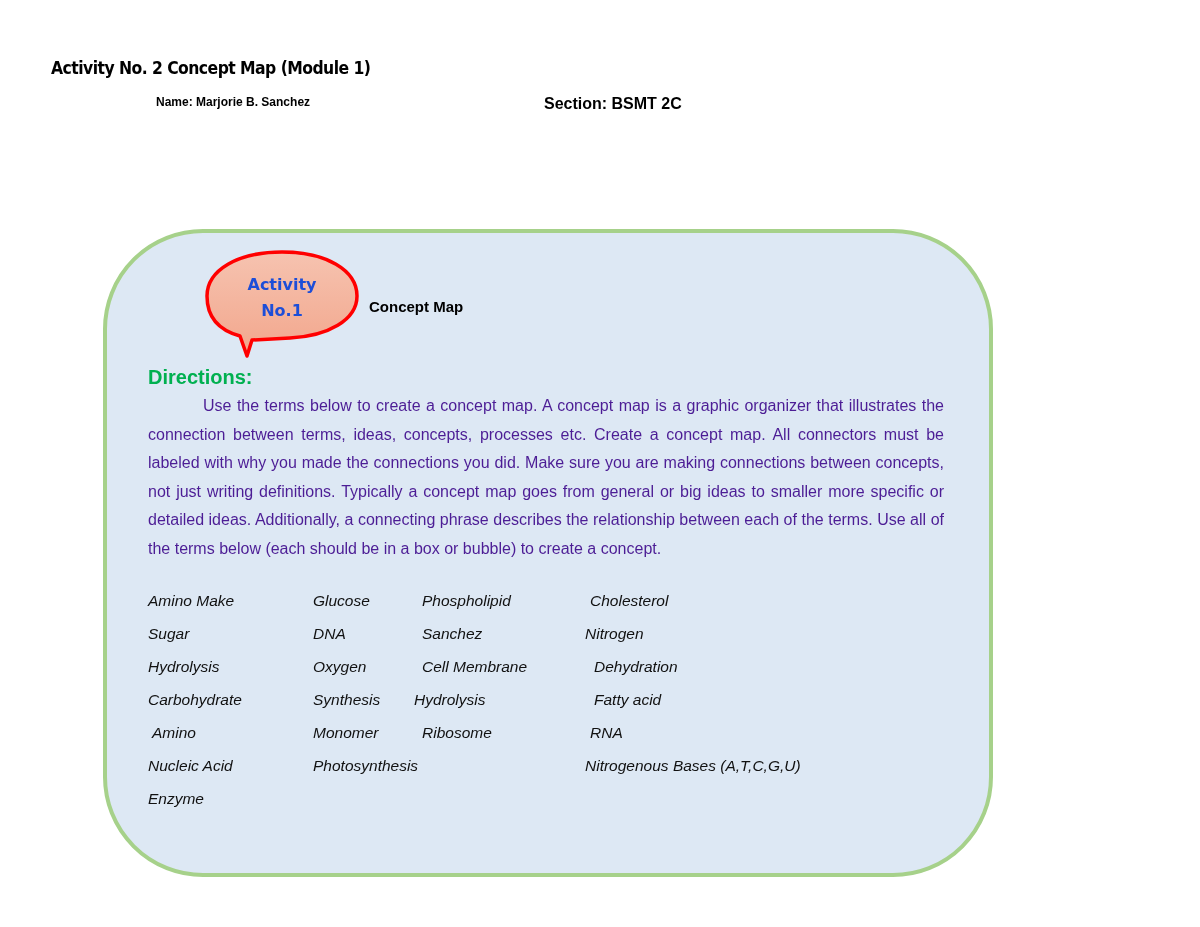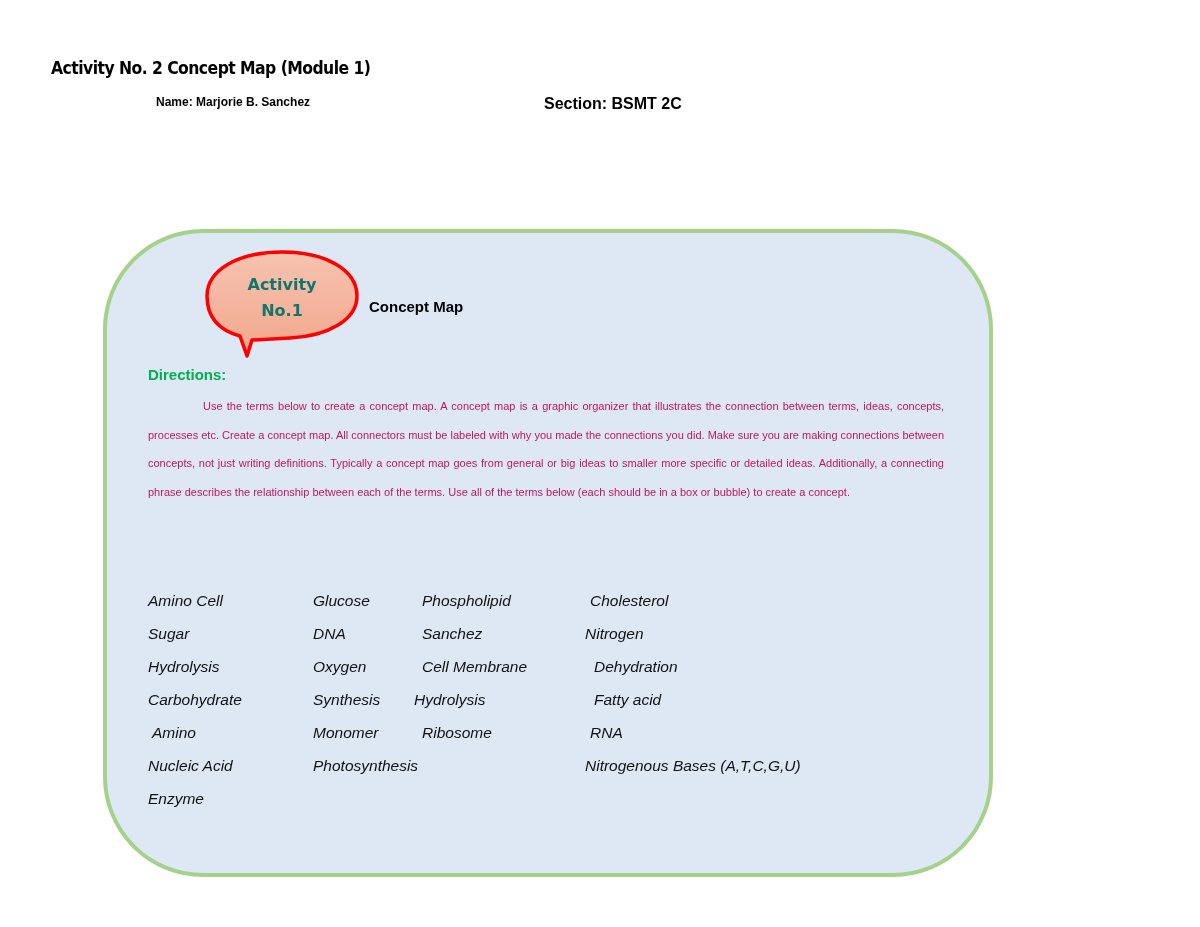--- a/index.html
+++ b/index.html
@@ -3,24 +3,24 @@
 <meta charset="utf-8">
 <style>
   html, body { margin: 0; padding: 0; background: #ffffff; }
   body { width: 1200px; height: 927px; position: relative; overflow: hidden; font-family: "Liberation Sans", sans-serif; color: #000; }
   .doc-title { position: absolute; left: 51px; top: 58px; font-family: "DejaVu Sans", sans-serif; font-weight: bold; font-size: 17px; letter-spacing: -0.6px; transform: scaleX(0.92); transform-origin: left; }
   .name-line { position: absolute; left: 156px; top: 95px; font-weight: bold; font-size: 12px; }
   .section-line { position: absolute; left: 544px; top: 95px; font-weight: bold; font-size: 16px; }
   .card { position: absolute; left: 103px; top: 229px; width: 882px; height: 640px; background: #dde8f4; border: 4px solid #a6d18a; border-radius: 100px; }
   .bubble { position: absolute; left: 204px; top: 248px; width: 156px; height: 112px; }
   .bubble svg { position: absolute; left: 0; top: 0; }
-  .bubble-text { position: absolute; left: 0; top: 24px; width: 156px; text-align: center; color: #0f766e; font-family: "DejaVu Sans", sans-serif; font-weight: bold; font-size: 16px; line-height: 26px; }
+  .bubble-text { position: absolute; left: 0; top: 24px; width: 156px; text-align: center; color: #1d4ed8; font-family: "DejaVu Sans", sans-serif; font-weight: bold; font-size: 16px; line-height: 26px; }
   .card-title { position: absolute; left: 369px; top: 298px; font-weight: bold; font-size: 15px; }
-  .directions-label { position: absolute; left: 148px; top: 366px; font-weight: bold; font-size: 15px; color: #00b050; }
-  .directions-body { position: absolute; left: 148px; top: 392px; width: 796px; font-size: 11px; line-height: 28.5px; text-align: justify; color: #be185d; }
+  .directions-label { position: absolute; left: 148px; top: 366px; font-weight: bold; font-size: 20px; color: #00b050; }
+  .directions-body { position: absolute; left: 148px; top: 392px; width: 796px; font-size: 16px; line-height: 28.5px; text-align: justify; color: #4c1d95; }
   .directions-body .indent { display: inline-block; width: 55px; }
   .terms { position: absolute; left: 148px; top: 592px; font-style: italic; font-size: 15.5px; color: #111; }
   .term { position: absolute; white-space: nowrap; }
 </style>
 </head>
 <body>
 
 <div class="doc-title">Activity No. 2 Concept Map (Module 1)</div>
 <div class="name-line">Name: Marjorie B. Sanchez</div>
 <div class="section-line">Section: BSMT 2C</div>
@@ -42,21 +42,21 @@
     <div>No.1</div>
   </div>
 </div>
 
 <div class="card-title">Concept Map</div>
 <div class="directions-label">Directions:</div>
 <div class="directions-body"><span class="indent"></span><span>Use the terms below to create a concept map. A concept map is a graphic organizer that illustrates the connection between terms, ideas, concepts, processes etc. Create a concept map. All connectors must be labeled with why you made the connections you did. Make sure you are making connections between concepts, not just writing definitions. Typically a concept map goes from general or big ideas to smaller more specific or detailed ideas. Additionally, a connecting phrase describes the relationship between each of the terms. Use all of the terms below (each should be in a box or bubble) to create a concept.</span></div>
 
 <div class="terms">
 
-  <div class="term" style="left:0;top:0">Amino Cell</div>
+  <div class="term" style="left:0;top:0">Amino Make</div>
   <div class="term" style="left:0;top:33px">Sugar</div>
   <div class="term" style="left:0;top:66px">Hydrolysis</div>
   <div class="term" style="left:0;top:99px">Carbohydrate</div>
   <div class="term" style="left:4px;top:132px">Amino</div>
   <div class="term" style="left:0;top:165px">Nucleic Acid</div>
   <div class="term" style="left:0;top:198px">Enzyme</div>
 
   <div class="term" style="left:165px;top:0">Glucose</div>
   <div class="term" style="left:165px;top:33px">DNA</div>
   <div class="term" style="left:165px;top:66px">Oxygen</div>

